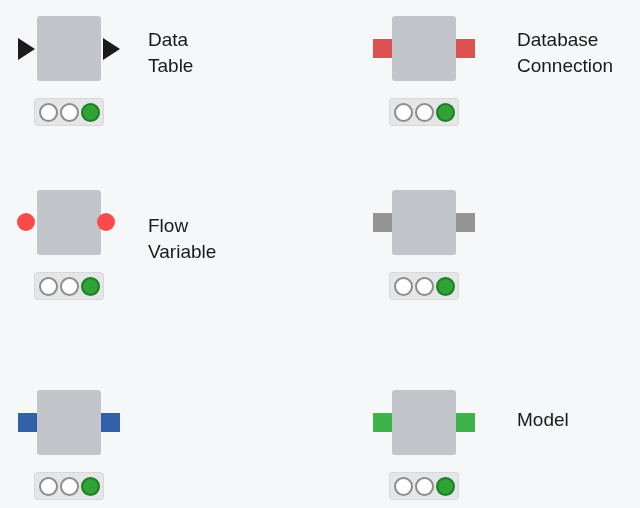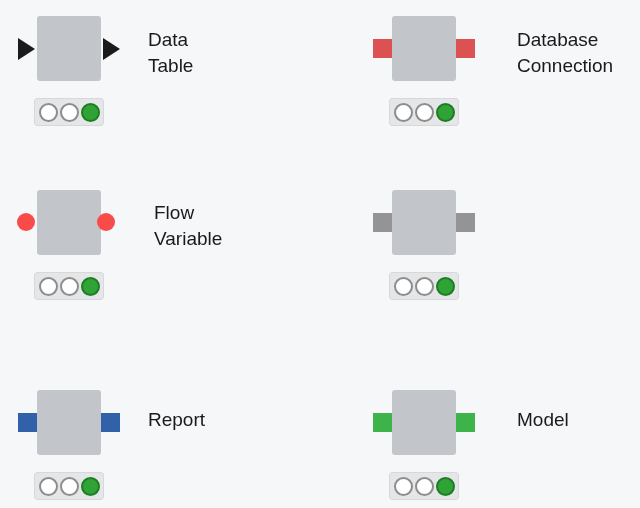--- a/index.html
+++ b/index.html
@@ -52,21 +52,21 @@
   .bulb{width:15px;height:15px;border-radius:50%;box-sizing:content-box;}
   .bulb.off{background:var(--bulb-off);border:2px solid var(--bulb-off-border);}
   .bulb.on{background:var(--bulb-on);border:2px solid var(--bulb-on-border);}
 
   .label{
     position:absolute;left:148px;
     font-size:19px;line-height:26px;color:var(--text);
     white-space:pre-line;
   }
   .pos-1 .label,.pos-2 .label{top:11px;}
-  .pos-3 .label{top:10px;margin-left:6px;}
+  .pos-3 .label{top:23px;}
   .pos-4 .label{top:9px;}
   .pos-5 .label,.pos-6 .label{top:17px;}
   .pos-2 .label,.pos-4 .label,.pos-6 .label{left:162px;}
 </style>
 </head>
 <body>
 
 <div class="board">
     <div class="cell pos-1 shape-triangle">
     <div class="node-body"></div>
@@ -116,21 +116,20 @@
   </div>
     <div class="cell pos-5 shape-square">
     <div class="node-body"></div>
     <span class="port port-left" style="background: rgb(49, 97, 168);"></span>
     <span class="port port-right" style="background: rgb(49, 97, 168);"></span>
     <div class="traffic-light">
       <span class="bulb off"></span>
       <span class="bulb off"></span>
       <span class="bulb on"></span>
     </div>
-    <div class="label">Report</div>
   </div>
     <div class="cell pos-6 shape-square">
     <div class="node-body"></div>
     <span class="port port-left" style="background: rgb(62, 179, 74);"></span>
     <span class="port port-right" style="background: rgb(62, 179, 74);"></span>
     <div class="traffic-light">
       <span class="bulb off"></span>
       <span class="bulb off"></span>
       <span class="bulb on"></span>
     </div>

